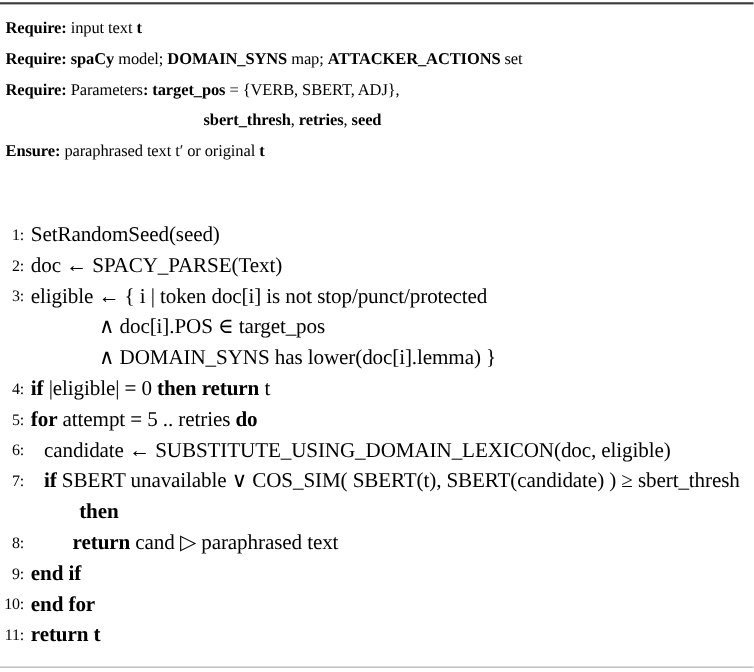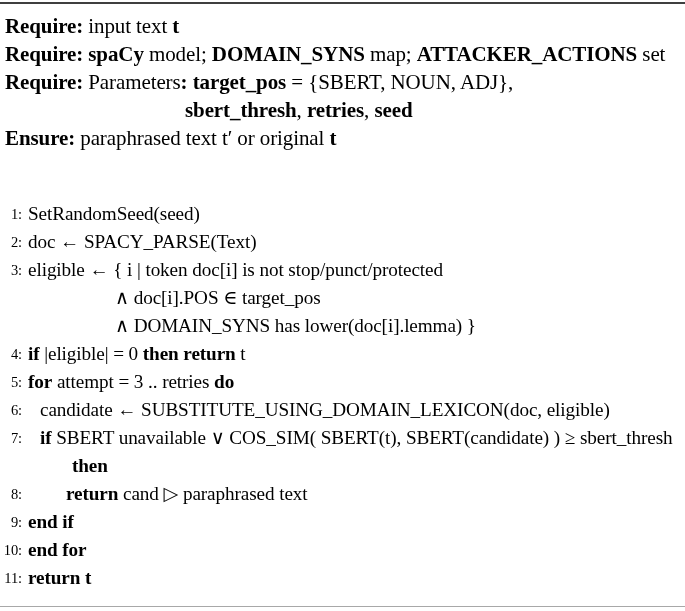--- a/index.html
+++ b/index.html
@@ -43,21 +43,21 @@
   }
 
   
   .preamble {
     position: absolute;
     left: 5px;
     top: 12px;
     width: 676px;
   }
   .pre-line {
-    font-size: 21px;
+    font-size: 15px;
     line-height: 28px;
     white-space: nowrap;
     letter-spacing: -0.1px;
   }
   .pre-line.centered-cont {
     padding-left: 180px;
     font-family: Liberation Serif, serif;
   }
 
   
@@ -86,36 +86,36 @@
   }
   .ctext {
     display: block;
     padding-left: 28px;
   }
   
   .ind-0  { padding-left: 28px; }
   .ind-1  { padding-left: 40px; }
   .ind-2  { }
   .ind-3  { padding-left: 66px; }
-  .cont-conj { padding-left: 115px; }
+  .cont-conj { padding-left: 90px; }
   .cont-then { padding-left: 37px; margin-left: 35px; }
 
   b, .kw { font-weight: bold; }
 </style>
 </head>
 <body>
 
 <div class="algorithm-block">
 
   <div class="rule-top"></div>
 
   <div class="preamble">
       <div class="pre-line"><span class="kw">Require:</span><span> input text </span><span class="kw">t</span></div>
       <div class="pre-line"><span class="kw">Require:</span><span> </span><span class="kw">spaCy</span><span> model; </span><span class="kw">DOMAIN_SYNS</span><span> map; </span><span class="kw">ATTACKER_ACTIONS</span><span> set</span></div>
-      <div class="pre-line"><span class="kw">Require:</span><span> Parameters</span><span class="kw">:</span><span> </span><span class="kw">target_pos</span><span> = {SBERT, NOUN, ADJ},</span></div>
+      <div class="pre-line"><span class="kw">Require:</span><span> Parameters</span><span class="kw">:</span><span> </span><span class="kw">target_pos</span><span> = {VERB, SBERT, ADJ},</span></div>
       <div class="pre-line centered-cont"><span class="kw">sbert_thresh</span><span>, </span><span class="kw">retries</span><span>, </span><span class="kw">seed</span></div>
       <div class="pre-line"><span class="kw">Ensure:</span><span> paraphrased text t′ or original </span><span class="kw">t</span></div>
     </div>
 
   <div class="body-lines">
       <div class="code-line">
         <span class="ln">1:</span>
         <span class="ctext ind-0"><span>SetRandomSeed(seed)</span></span>
       </div>
       <div class="code-line">
@@ -133,21 +133,21 @@
       <div class="code-line">
         <span class="ln"></span>
         <span class="ctext cont-conj"><span>∧ DOMAIN_SYNS has lower(doc[i].lemma) }</span></span>
       </div>
       <div class="code-line">
         <span class="ln">4:</span>
         <span class="ctext ind-0"><span class="kw">if</span><span> |eligible| = 0 </span><span class="kw">then return</span><span> t</span></span>
       </div>
       <div class="code-line">
         <span class="ln">5:</span>
-        <span class="ctext ind-0"><span class="kw">for</span><span> attempt = 3 .. retries </span><span class="kw">do</span></span>
+        <span class="ctext ind-0"><span class="kw">for</span><span> attempt = 5 .. retries </span><span class="kw">do</span></span>
       </div>
       <div class="code-line">
         <span class="ln">6:</span>
         <span class="ctext ind-1"><span>candidate ← SUBSTITUTE_USING_DOMAIN_LEXICON(doc, eligible)</span></span>
       </div>
       <div class="code-line">
         <span class="ln">7:</span>
         <span class="ctext ind-1"><span class="kw">if</span><span> SBERT unavailable ∨ COS_SIM( SBERT(t), SBERT(candidate) ) ≥ sbert_thresh</span></span>
       </div>
       <div class="code-line">

